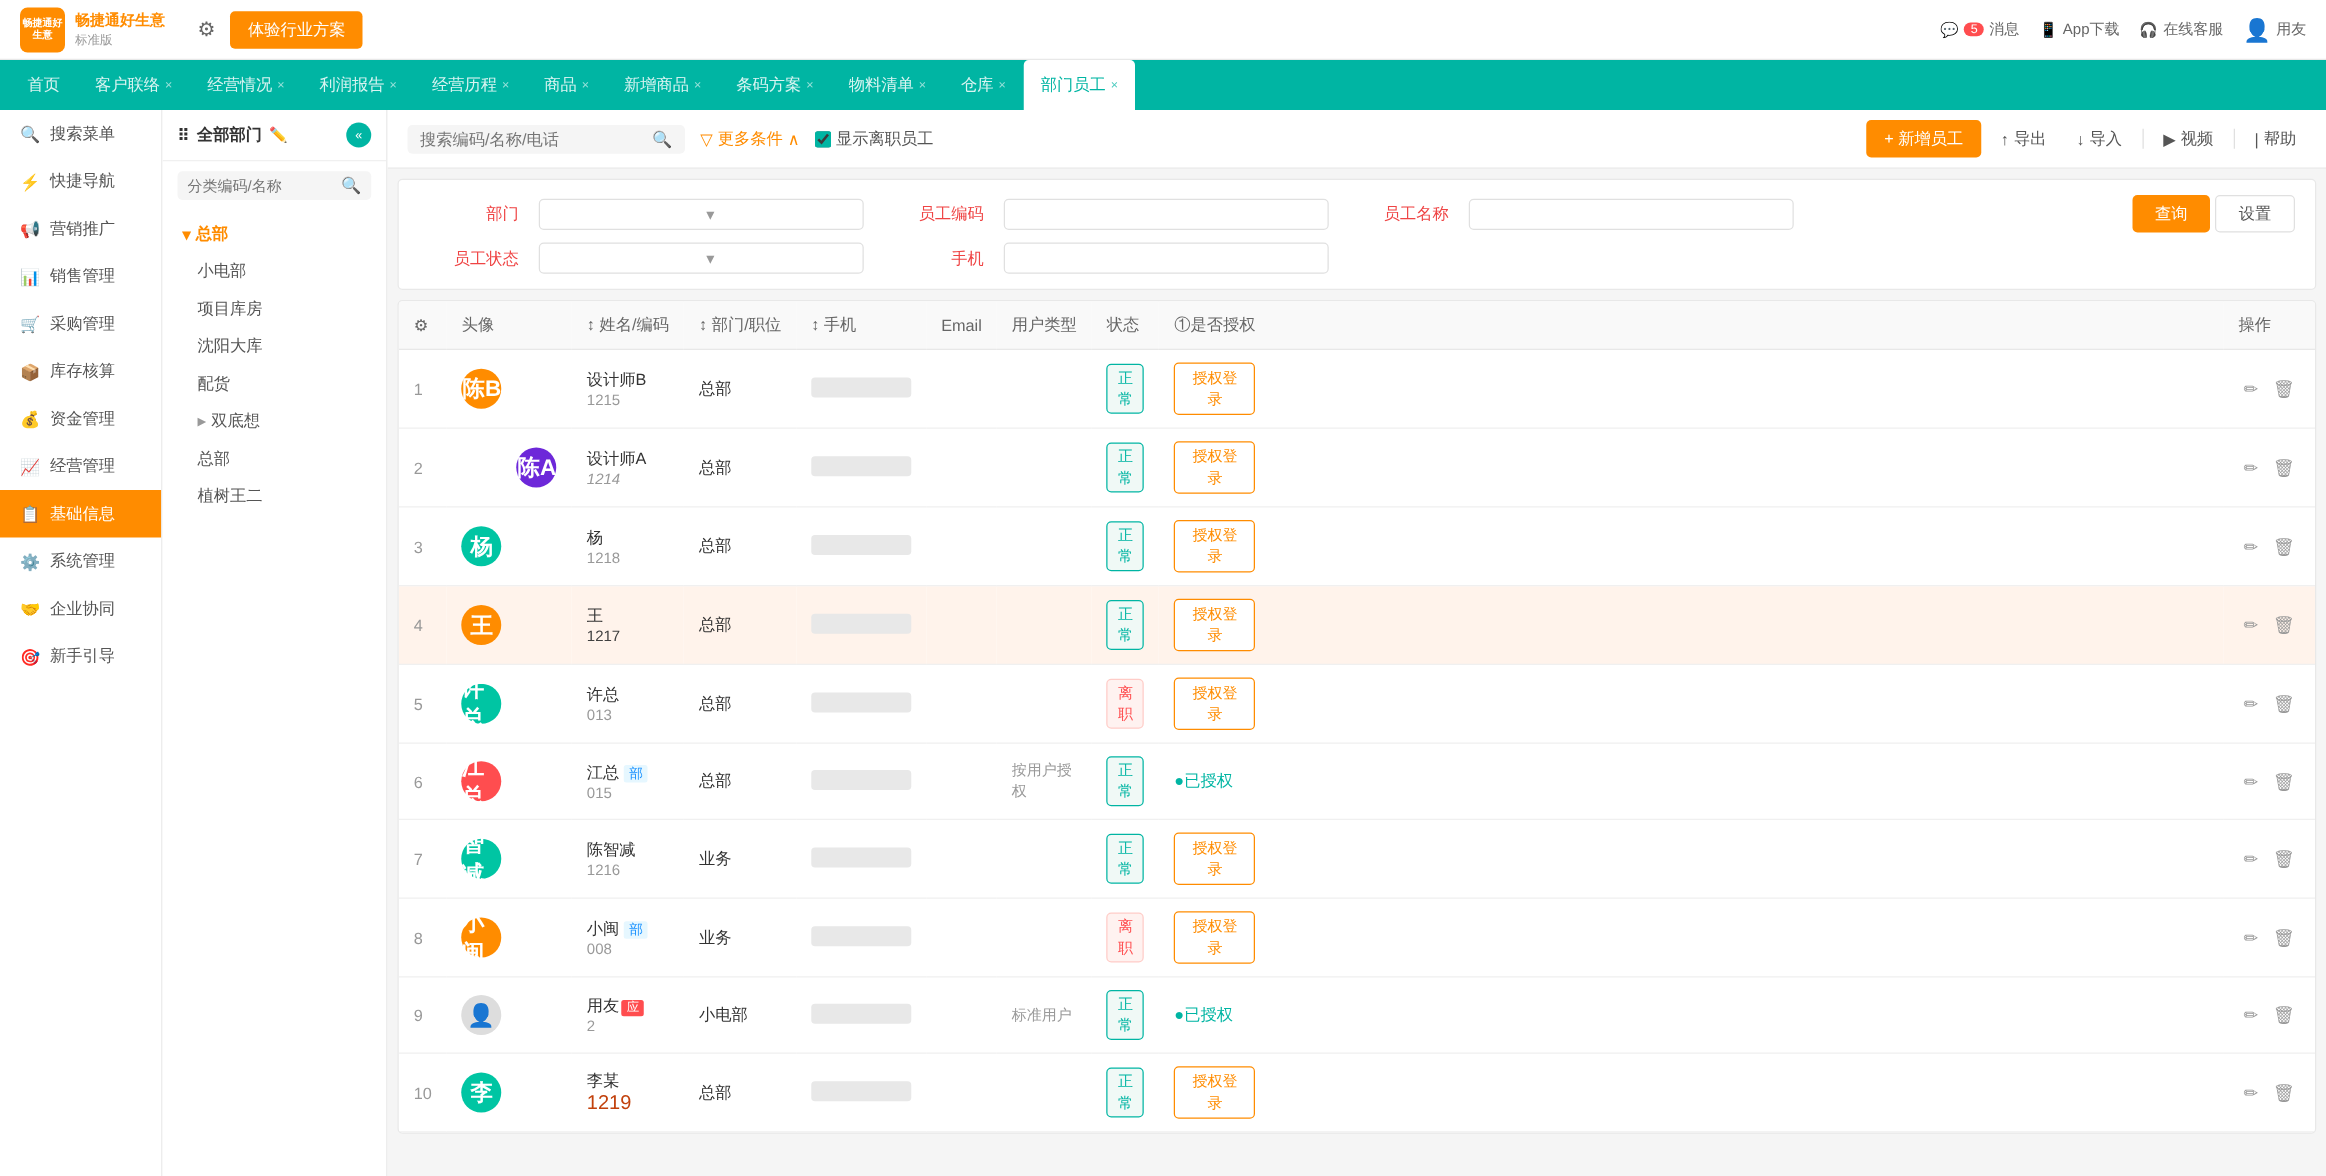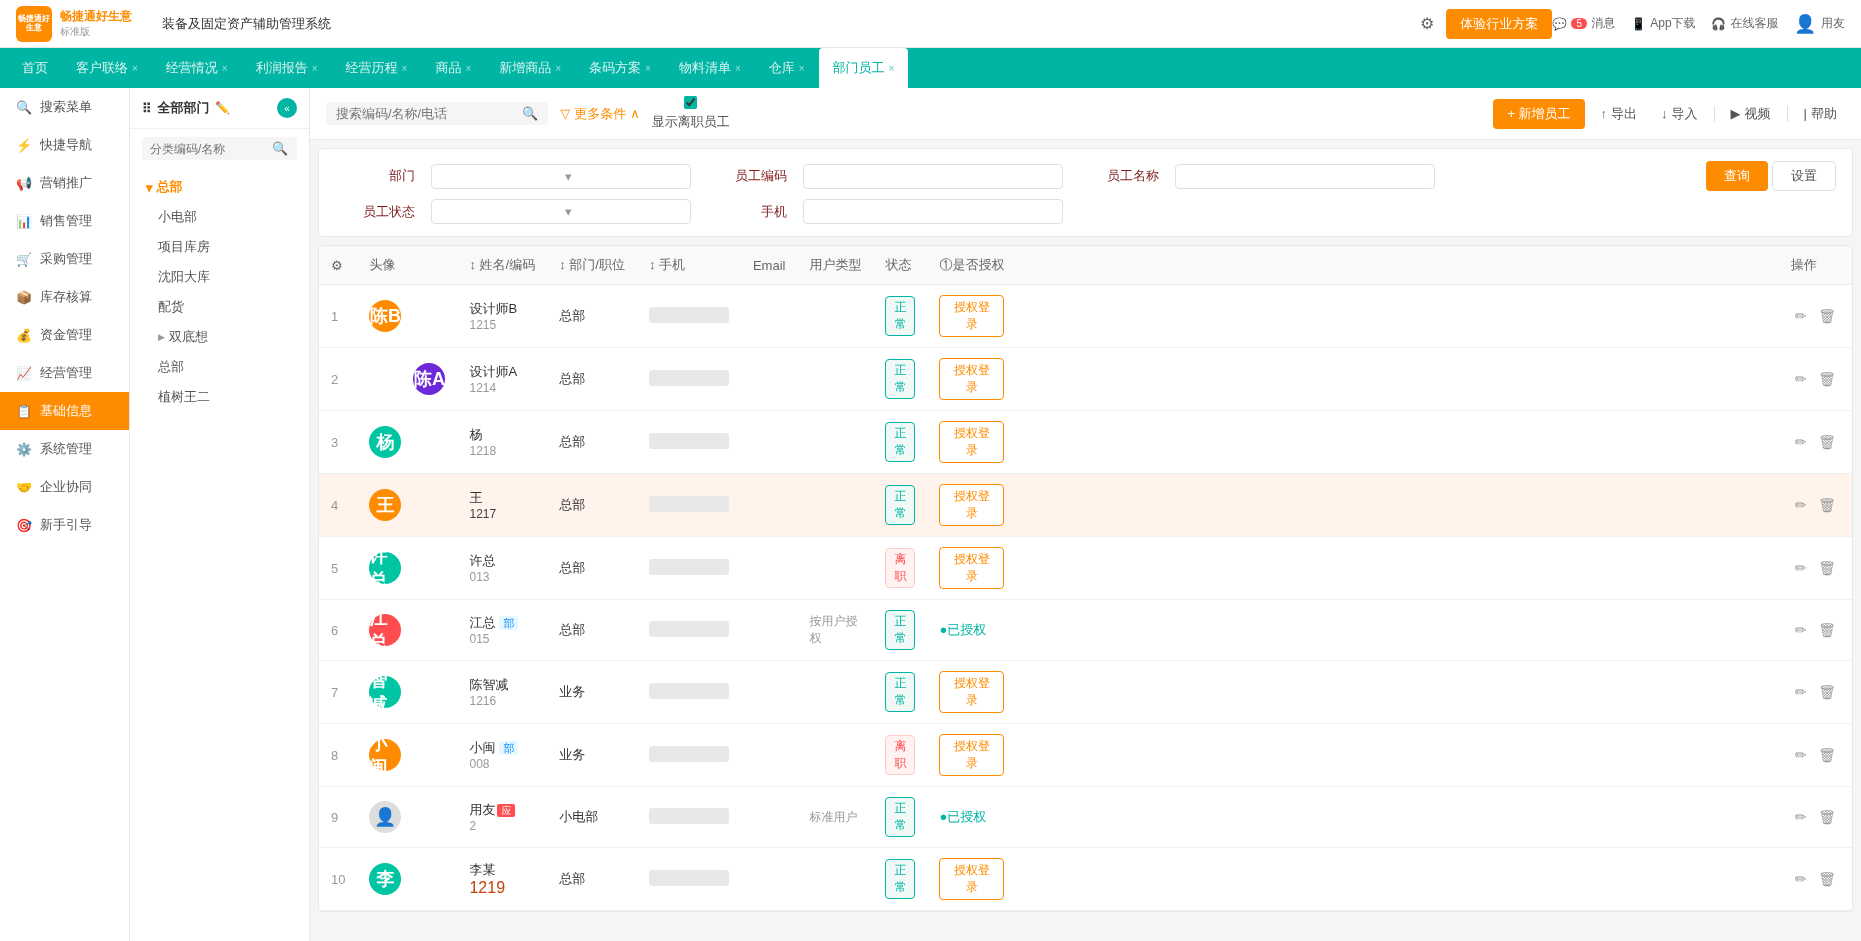--- a/index.html
+++ b/index.html
@@ -43,32 +43,32 @@
     .fold-btn { width: 20px; height: 20px; background: #00b5a3; border-radius: 50%; display: flex; align-items: center; justify-content: center; color: #fff; font-size: 10px; cursor: pointer; }
 
     
     .content-area { flex: 1; overflow: auto; background: #f5f5f5; }
 
     
     .search-bar { background: #fff; padding: 8px 16px; display: flex; align-items: center; gap: 12px; border-bottom: 1px solid #e8e8e8; }
     .search-input-wrap { display: flex; align-items: center; background: #f5f5f5; border-radius: 4px; padding: 4px 10px; gap: 6px; }
     .search-input-wrap input { border: none; background: transparent; outline: none; font-size: 13px; width: 200px; }
     .more-filter-btn { display: flex; align-items: center; gap: 4px; color: #ff8c00; font-size: 13px; cursor: pointer; }
-    .show-resigned { display: flex; align-items: center; gap: 4px; font-size: 13px; color: #555; cursor: pointer; flex-direction: column; }
+    .show-resigned { display: flex; align-items: center; gap: 4px; font-size: 13px; color: #555; cursor: pointer; }
     .show-resigned input[type=checkbox] { accent-color: #00b5a3; }
     .top-right-actions { margin-left: auto; display: flex; align-items: center; gap: 8px; }
     .add-btn { background: #ff8c00; color: #fff; border: none; border-radius: 4px; padding: 6px 14px; font-size: 13px; cursor: pointer; display: flex; align-items: center; gap: 4px; }
     .action-btn { display: flex; align-items: center; gap: 4px; color: #555; font-size: 13px; cursor: pointer; padding: 4px 8px; }
     .divider-v { width: 1px; height: 16px; background: #e0e0e0; }
 
     
     .filter-area { background: #fff; padding: 12px 16px; margin: 8px; border-radius: 4px; border: 1px solid #e8e8e8; }
     .filter-row { display: flex; align-items: center; gap: 16px; margin-bottom: 8px; }
     .filter-row:last-child { margin-bottom: 0; }
-    .filter-label { min-width: 80px; text-align: right; color: #7f1d1d; font-size: 13px; }
+    .filter-label { min-width: 80px; text-align: right; color: #ef4444; font-size: 13px; }
     .filter-select { display: flex; align-items: center; border: 1px solid #e0e0e0; border-radius: 4px; padding: 4px 10px; gap: 8px; min-width: 300px; background: #fff; cursor: pointer; }
     .filter-select span { flex: 1; font-size: 13px; color: #999; }
     .filter-input { border: 1px solid #e0e0e0; border-radius: 4px; padding: 4px 10px; font-size: 13px; min-width: 300px; outline: none; }
     .filter-actions { display: flex; flex-direction: row; gap: 4px; margin-left: auto; }
     .query-btn { background: #ff8c00; color: #fff; border: none; border-radius: 4px; padding: 5px 18px; font-size: 13px; cursor: pointer; }
     .reset-btn { background: #fff; color: #555; border: 1px solid #e0e0e0; border-radius: 4px; padding: 5px 18px; font-size: 13px; cursor: pointer; }
 
     
     .table-wrap { background: #fff; margin: 0 8px 8px; border-radius: 4px; border: 1px solid #e8e8e8; overflow: hidden; }
     table { width: 100%; border-collapse: collapse; }
@@ -96,21 +96,20 @@
 <div class="top-bar">
   <div class="logo-area">
     <div class="logo-icon">
       <span style="font-size:8px;line-height:1.1;text-align:center;display:block;">畅捷通好生意</span>
     </div>
     <div>
       <div style="font-size:12px;font-weight:bold;color:#ff8c00;">畅捷通好生意</div>
       <div style="font-size:10px;color:#999;">标准版</div>
     </div>
   </div>
-  <span class="system-title">装备及固定资产辅助管理系统</span>
   <span class="settings-icon" style="margin:0 12px;">⚙</span>
   <button class="trial-btn">体验行业方案</button>
   <div class="top-bar-actions">
     <div class="top-bar-btn">
       <span>💬</span>
       <span class="badge">5</span>
       <span>消息</span>
     </div>
     <div class="top-bar-btn">
       <span>📱</span>
@@ -358,21 +357,21 @@
     <span class="op-icon">🗑</span>
   </td>
             </tr>
             <tr>
               <td style="color:#999;">2</td>
               <td>
                 <div class="avatar" style="background:#6d28d9;margin-left:44px;">陈A</div>
               </td>
               <td>
                 <div>设计师A</div>
-                <div style="color:#999;font-size:12px;">1214</div>
+                <div style="color:#999;font-size:12px;font-style:italic;">1214</div>
               </td>
               <td>总部</td>
               <td><span class="blurred"></span></td>
               <td></td>
               <td><span class="user-type"></span></td>
               <td><span class="status-badge status-normal">正常</span></td>
               <td><button class="auth-btn">授权登录</button></td>
               <td></td>
               <td style="white-space:nowrap;">
     <span class="op-icon">✏</span>

